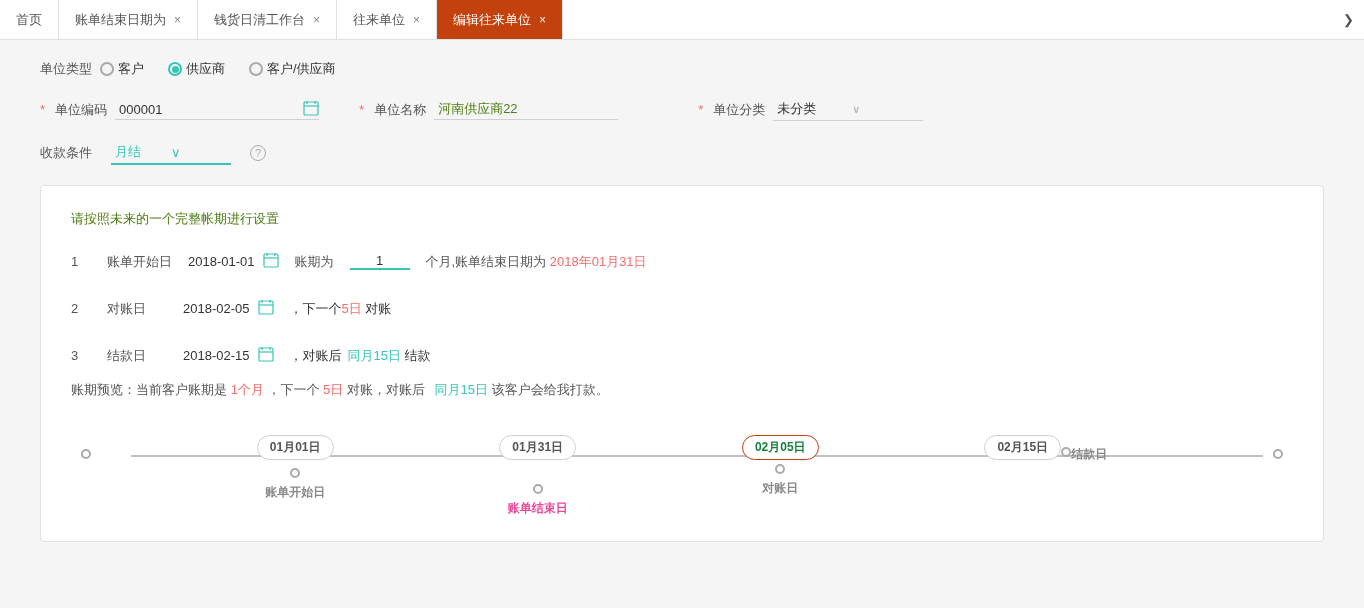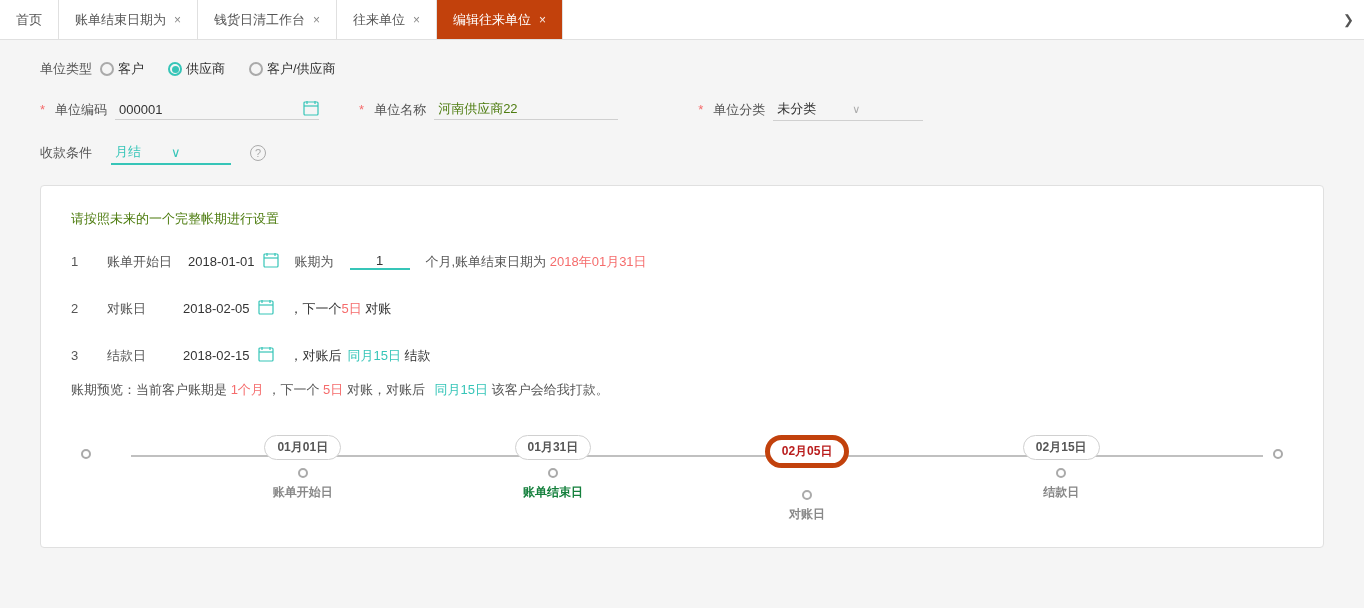--- a/index.html
+++ b/index.html
@@ -388,32 +388,32 @@
           <div style="width:10px; height:10px; border-radius:50%; border:2px solid #aaa; background:#fff; z-index:1;"></div>
         </div>
 
         <div style="display:flex; flex-direction:column; align-items:center;">
           <div style="border:1px solid #d0d0d0; border-radius:20px; padding:3px 12px; font-size:12px; color:#555; background:#fff; margin-bottom:8px; white-space:nowrap;">01月01日</div>
           <div style="width:10px; height:10px; border-radius:50%; border:2px solid #aaa; background:#fff; z-index:1;"></div>
           <div style="font-size:12px; color:#888; margin-top:6px; white-space:nowrap;">账单开始日</div>
         </div>
 
         <div style="display:flex; flex-direction:column; align-items:center;">
-          <div style="border:1px solid #d0d0d0; border-radius:20px; padding:3px 12px; font-size:12px; color:#555; background:#fff; margin-bottom:8px; white-space:nowrap;">01月31日</div>
-          <div style="width:10px; height:10px; border-radius:50%; border:2px solid #aaa; background:#fff; z-index:1;"></div>
-          <div style="font-size:12px; color:#15803d; margin-top:6px; white-space:nowrap;">账单结束日</div>
+          <div style="border:1px solid #d0d0d0; border-radius:20px; padding:3px 12px; font-size:12px; color:#555; background:#fff; margin-bottom:24px; white-space:nowrap;">01月31日</div>
+          <div style="width:10px; height:10px; border-radius:50%; border:2px solid #aaa; background:#fff; z-index:1;"></div>
+          <div style="font-size:12px; color:#ec4899; margin-top:6px; white-space:nowrap;">账单结束日</div>
         </div>
 
         <div style="display:flex; flex-direction:column; align-items:center;">
-          <div style="border:5px solid #c2410c; border-radius:20px; padding:3px 12px; font-size:12px; color:#b91c1c; background:#fff; margin-bottom:22px; white-space:nowrap;">02月05日</div>
+          <div style="border:1px solid #c2410c; border-radius:20px; padding:3px 12px; font-size:12px; color:#15803d; background:#fff; margin-bottom:4px; white-space:nowrap;">02月05日</div>
           <div style="width:10px; height:10px; border-radius:50%; border:2px solid #aaa; background:#fff; z-index:1;"></div>
           <div style="font-size:12px; color:#888; margin-top:6px; white-space:nowrap;">对账日</div>
         </div>
 
-        <div style="display:flex; flex-direction:column; align-items:center;">
+        <div style="display:flex; flex-direction:row; align-items:center;">
           <div style="border:1px solid #d0d0d0; border-radius:20px; padding:3px 12px; font-size:12px; color:#555; background:#fff; margin-bottom:8px; white-space:nowrap;">02月15日</div>
           <div style="width:10px; height:10px; border-radius:50%; border:2px solid #aaa; background:#fff; z-index:1;"></div>
           <div style="font-size:12px; color:#888; margin-top:6px; white-space:nowrap;">结款日</div>
         </div>
 
         <div style="display:flex; flex-direction:column; align-items:center; margin-top:14px;">
           <div style="width:10px; height:10px; border-radius:50%; border:2px solid #aaa; background:#fff; z-index:1;"></div>
         </div>
 
       </div>

